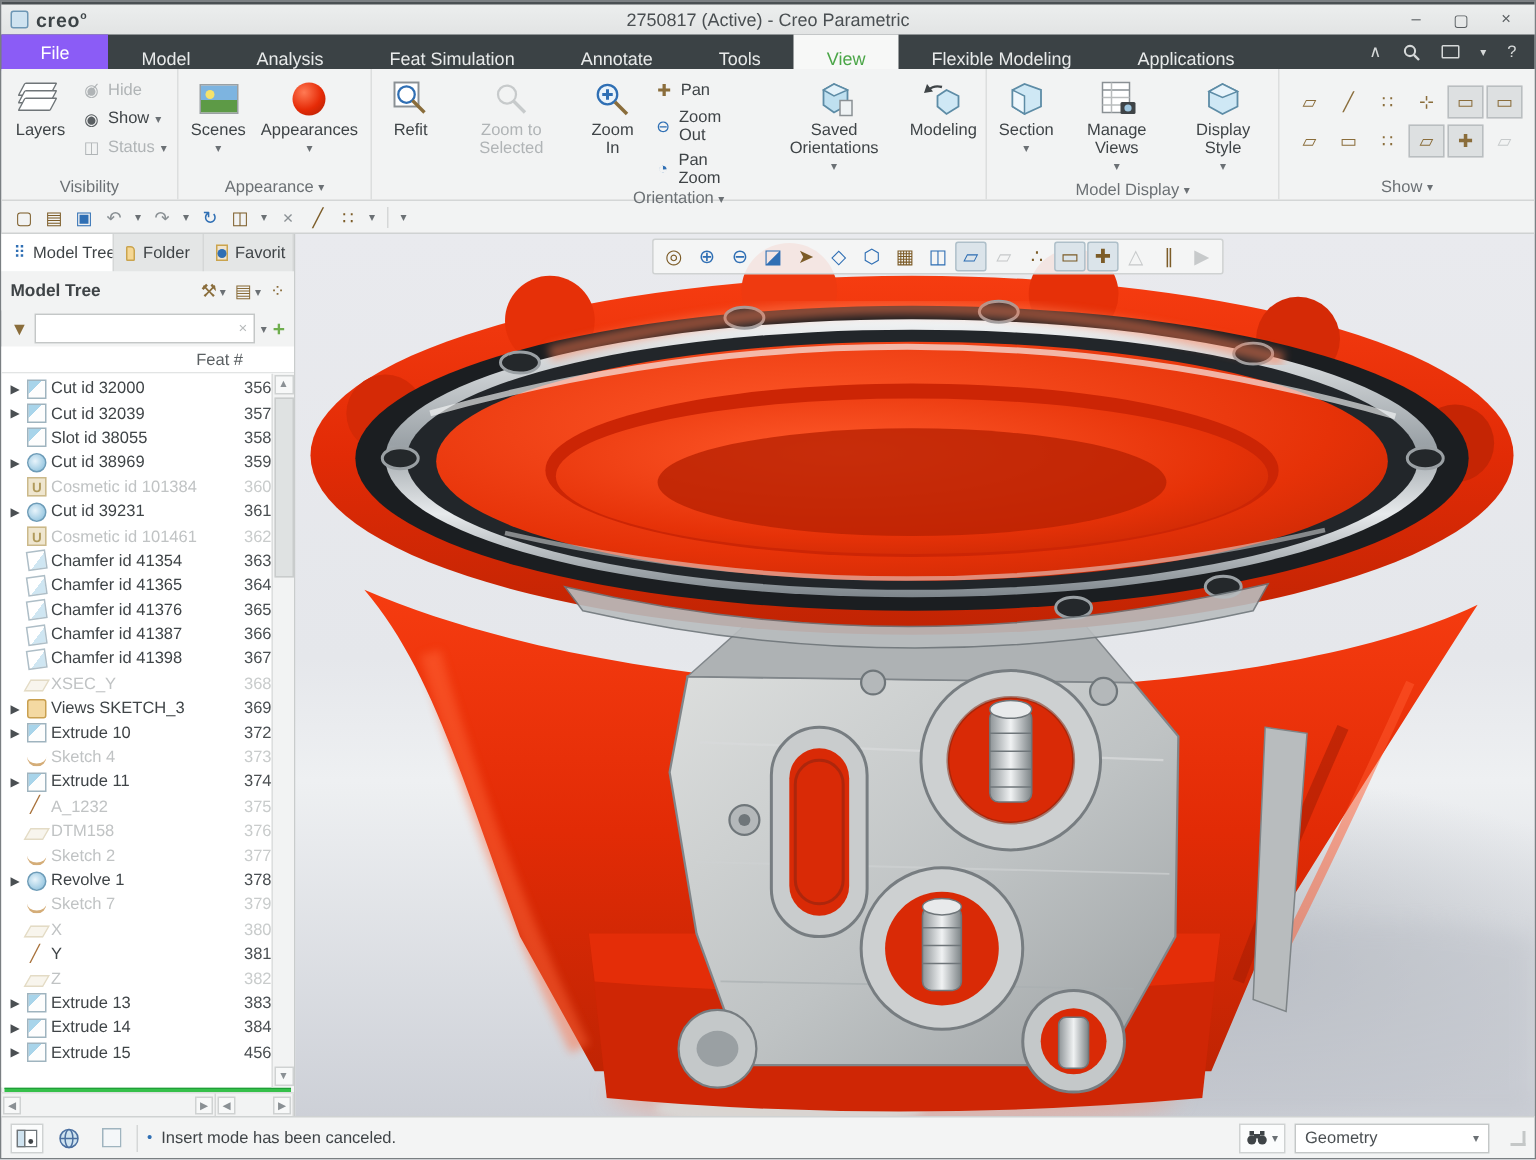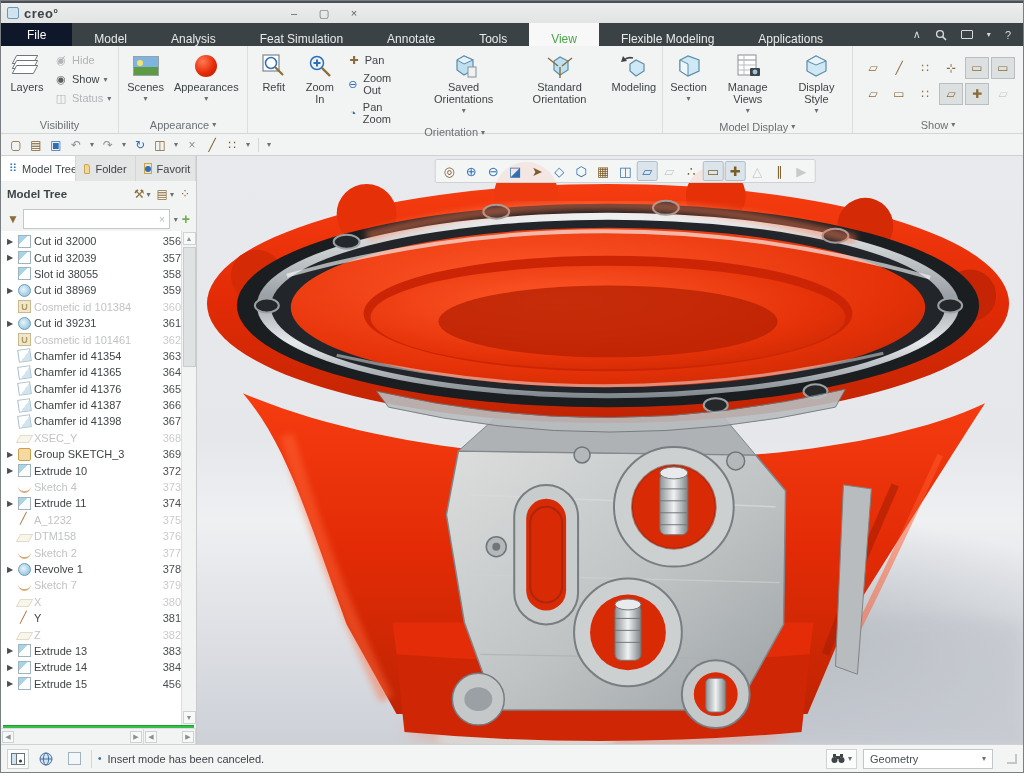--- a/index.html
+++ b/index.html
@@ -14,21 +14,21 @@
   .logo-box { width:12px; height:12px; background:#cfe3f0; border:1px solid #6d97b5; border-radius:2px; }
   .logo-text { font-weight:bold; color:#3c4346; font-size:13px; letter-spacing:.5px;}
   .logo-text sup { font-size:7px; }
   .win-title { flex:1; text-align:center; color:#4a4f52; font-size:12px; }
   .win-controls { display:flex; gap:4px; width:180px; justify-content:flex-end; }
   .win-btn { width:26px; height:16px; display:flex; align-items:center; justify-content:center; color:#5a5f62; font-size:11px; cursor:default; }
 
   
   .tabbar { height:23px; background:#3b4245; display:flex; align-items:stretch; flex:0 0 auto; }
   .tab { padding:16px 22px; display:flex; align-items:center; color:#e8eaea; font-size:12px; cursor:default; }
-  .tab.file { background:#0f172a; color:#fff; padding:12px 26px; }
+  .tab.file { background:#8b5cf6; color:#fff; padding:12px 26px; }
   .tab.active { background:#f7f8f7; color:#4ba648; }
   .tabbar-right { margin-left:auto; display:flex; align-items:center; gap:14px; padding-right:12px; color:#d6d9d9; }
   .tabbar-right .ticn { font-size:11px; cursor:default; display:flex; align-items:center; }
   .mini-monitor { width:12px; height:9px; border:1.5px solid #d6d9d9; border-radius:1px; }
 
   
   .ribbon { height:88px; background:#f2f3f3; border-bottom:1px solid #d4d6d6; display:flex; flex:0 0 auto; }
   .rgroup { position:relative; display:flex; flex-direction:column; padding:2px 4px 0 4px; }
   .rgroup + .rgroup { border-left:1px solid #dcdede; }
   .rgroup-body { flex:1; display:flex; align-items:flex-start; gap:2px; }
@@ -135,20 +135,21 @@
 </head>
 <body>
 
 <div class="app">
 
   <div class="titlebar">
     <div class="logo">
       <span class="logo-box"></span>
       <span class="logo-text"><span>creo</span><sup>o</sup></span>
     </div>
+    <div class="win-title">2750817 (Active) - Creo Parametric</div>
     <div class="win-controls">
       <span class="win-btn">–</span>
       <span class="win-btn">▢</span>
       <span class="win-btn">×</span>
     </div>
   </div>
 
   <div class="tabbar">
     <div id="tabs-host" style="display:flex">
         <span class="tab file">File</span>
@@ -241,20 +242,29 @@
         <div class="bigbtn">
           <span class="bicon">
             <svg width="26" height="26" viewBox="0 0 26 26">
                 <rect x="2" y="2" width="16" height="16" fill="#fff" stroke="#8a9094" stroke-width="1.3"></rect>
                 <circle cx="10" cy="10" r="5.5" fill="none" stroke="#2f6fb4" stroke-width="1.5"></circle>
                 <line x1="14" y1="14" x2="22" y2="22" stroke="#8a6d3b" stroke-width="2.2"></line>
               </svg>
           </span>
           <span>Refit</span>
         </div>
+        <div class="bigbtn disabled">
+          <span class="bicon">
+            <svg width="26" height="26" viewBox="0 0 26 26">
+                <circle cx="10" cy="10" r="6" fill="none" stroke="#c7cacb" stroke-width="1.5"></circle>
+                <line x1="14" y1="14" x2="22" y2="22" stroke="#c7cacb" stroke-width="2.2"></line>
+              </svg>
+          </span>
+          <span>Zoom to Selected</span>
+        </div>
         <div class="bigbtn">
           <span class="bicon">
             <svg width="26" height="26" viewBox="0 0 26 26">
                 <circle cx="10" cy="10" r="6.5" fill="#eaf3fa" stroke="#2f6fb4" stroke-width="1.5"></circle>
                 <line x1="10" y1="6.5" x2="10" y2="13.5" stroke="#2f6fb4" stroke-width="2"></line>
                 <line x1="6.5" y1="10" x2="13.5" y2="10" stroke="#2f6fb4" stroke-width="2"></line>
                 <line x1="15" y1="15" x2="23" y2="23" stroke="#8a6d3b" stroke-width="2.4"></line>
               </svg>
           </span>
           <span>Zoom In</span>
@@ -277,31 +287,20 @@
         <div class="bigbtn" style="min-width:64px">
           <span class="bicon">
             <svg width="30" height="28" viewBox="0 0 30 28">
                 <polygon points="8,8 15,4 24,8 24,18 15,23 8,18" fill="#bfe0f0" stroke="#5d8ca6" stroke-width="1.2"></polygon>
                 <polygon points="8,8 15,12 24,8 15,4" fill="#e3f2fa" stroke="#5d8ca6" stroke-width="1"></polygon>
                 <rect x="19" y="15" width="8" height="10" fill="#eef2f4" stroke="#8a9094"></rect>
               </svg>
           </span>
           <span>Saved Orientations</span>
           <span class="caret">▾</span>
-        </div>
-        <div class="bigbtn" style="min-width:62px">
-          <span class="bicon">
-            <svg width="30" height="28" viewBox="0 0 30 28">
-                <polygon points="9,9 15,5 23,9 23,18 15,23 9,18" fill="#bfe0f0" stroke="#5d8ca6" stroke-width="1.2"></polygon>
-                <line x1="3" y1="6" x2="13" y2="14" stroke="#8a6d3b" stroke-width="1.4"></line>
-                <line x1="27" y1="6" x2="17" y2="14" stroke="#8a6d3b" stroke-width="1.4"></line>
-                <line x1="15" y1="26" x2="15" y2="15" stroke="#8a6d3b" stroke-width="1.4"></line>
-              </svg>
-          </span>
-          <span>Standard Orientation</span>
         </div>
         <div class="bigbtn">
           <span class="bicon">
             <svg width="30" height="28" viewBox="0 0 30 28">
                 <polygon points="11,12 17,8 25,12 25,19 17,24 11,19" fill="#cfe8f5" stroke="#5d8ca6" stroke-width="1.2"></polygon>
                 <path d="M14 6 A8 6 0 0 0 5 8" fill="none" stroke="#3f4447" stroke-width="1.6"></path>
                 <polygon points="4,4 8,9 2,10" fill="#3f4447"></polygon>
               </svg>
           </span>
           <span>Modeling</span>
@@ -432,20 +431,21 @@
       <div class="filter-row">
         <span class="funnel">▼</span>
         <span class="filter-input">
           <input placeholder="" style="">
           <span class="clear">×</span>
         </span>
         <span class="caret">▾</span>
         <span class="plus">+</span>
       </div>
 
+      <div class="tree-colhead">Feat #</div>
 
       <div class="tree-wrap">
         <div class="tree-scroll" id="tree-host">
             <div class="trow">
               <span class="arrow">▶</span>
               <span class="ticon ticon-cut"></span>
               <span class="tlabel">Cut id 32000</span>
               <span class="feat">356</span>
             </div>
             <div class="trow">
@@ -516,21 +516,21 @@
             </div>
             <div class="trow dim">
               <span class="arrow"></span>
               <span class="ticon ticon-plane"></span>
               <span class="tlabel">XSEC_Y</span>
               <span class="feat">368</span>
             </div>
             <div class="trow">
               <span class="arrow">▶</span>
               <span class="ticon ticon-group"></span>
-              <span class="tlabel">Group SKETCH_3</span>
+              <span class="tlabel">Views SKETCH_3</span>
               <span class="feat">369</span>
             </div>
             <div class="trow">
               <span class="arrow">▶</span>
               <span class="ticon ticon-extrude"></span>
               <span class="tlabel">Extrude 10</span>
               <span class="feat">372</span>
             </div>
             <div class="trow dim">
               <span class="arrow"></span>

